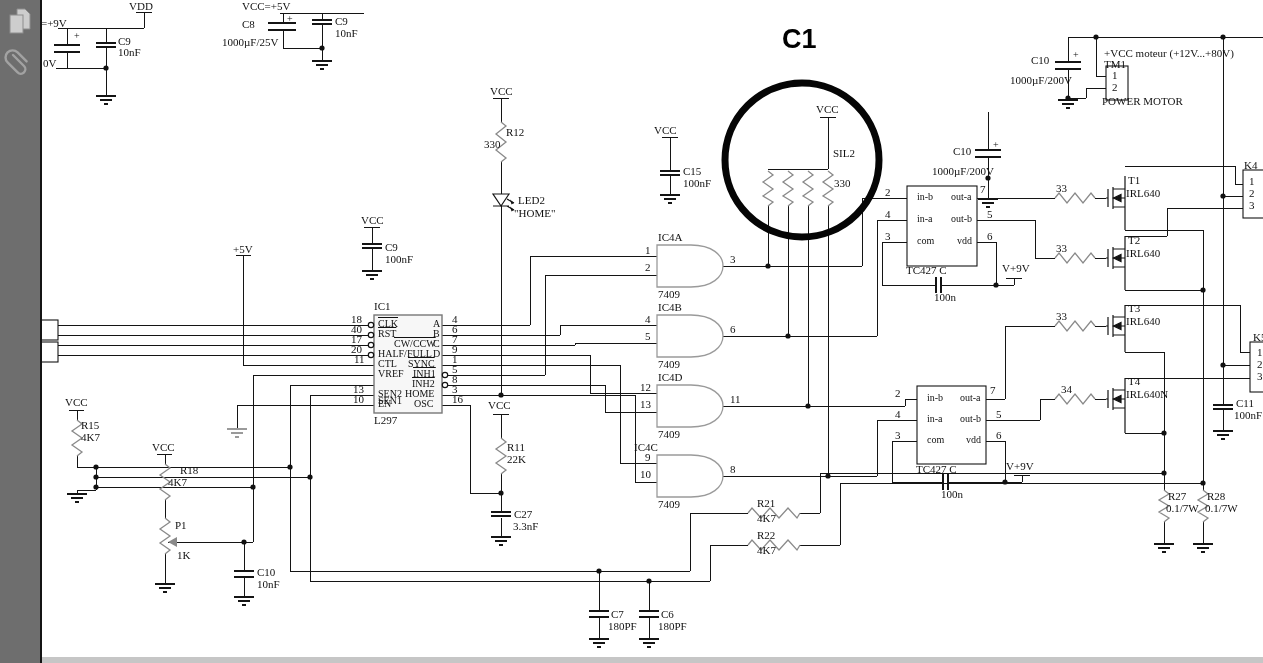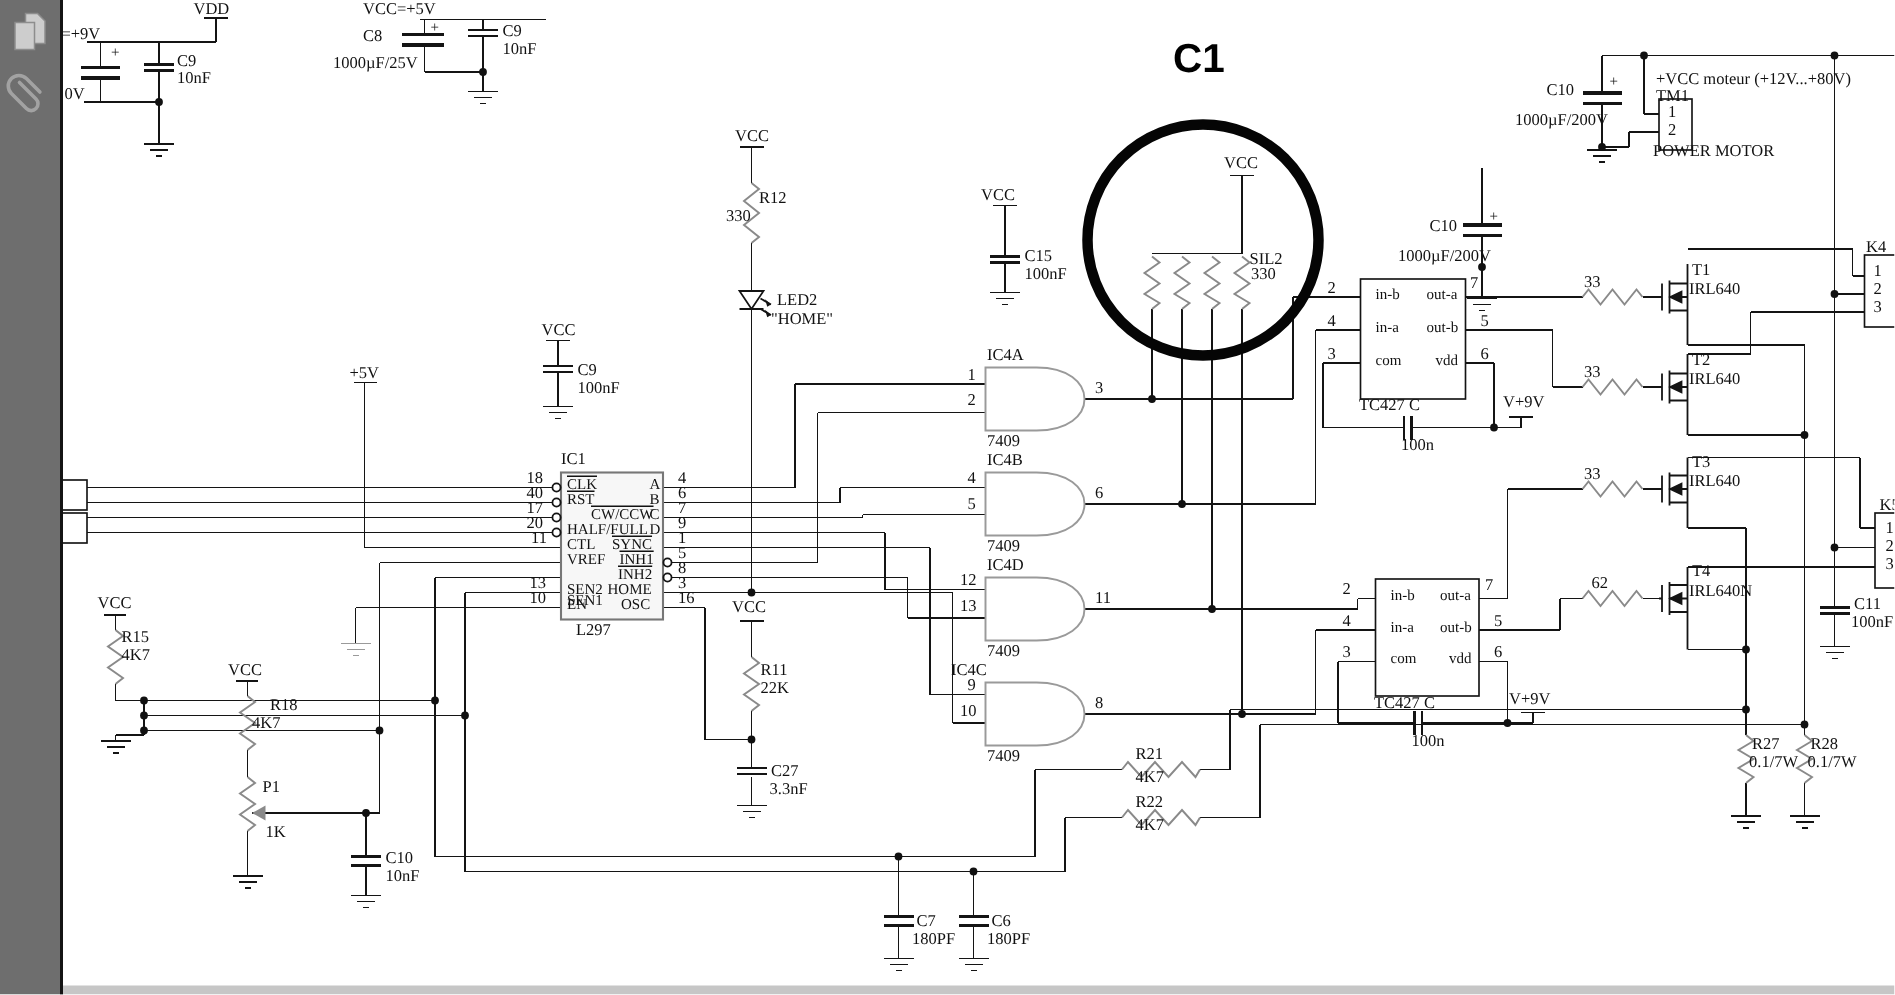--- a/index.html
+++ b/index.html
@@ -188,36 +188,36 @@
 <span class="L" style="left:1104px;top:48px">+VCC moteur (+12V...+80V)</span>
 <span class="L" style="left:1104px;top:59px">TM1</span>
 <span class="L" style="left:1112px;top:70px">1</span>
 <span class="L" style="left:1112px;top:82px">2</span>
 <span class="L" style="left:1102px;top:96px">POWER MOTOR</span>
 <span class="L" style="left:953px;top:146px">C10</span>
 <span class="L S" style="left:993px;top:140px">+</span>
 <span class="L" style="left:932px;top:166px">1000µF/200V</span>
 <span class="L B28" style="left:782px;top:24px">C1</span>
 <span class="L" style="left:816px;top:104px">VCC</span>
-<span class="L" style="left:833px;top:168px">SIL2</span>
+<span class="L" style="left:833px;top:148px">SIL2</span>
 <span class="L" style="left:834px;top:178px">330</span>
 <span class="L" style="left:654px;top:125px">VCC</span>
 <span class="L" style="left:683px;top:166px">C15</span>
 <span class="L" style="left:683px;top:178px">100nF</span>
 <span class="L" style="left:490px;top:86px">VCC</span>
 <span class="L" style="left:506px;top:127px">R12</span>
 <span class="L" style="left:484px;top:139px">330</span>
 <span class="L" style="left:518px;top:195px">LED2</span>
 <span class="L" style="left:514px;top:208px">"HOME"</span>
 <span class="L" style="left:361px;top:215px">VCC</span>
 <span class="L" style="left:385px;top:242px">C9</span>
 <span class="L" style="left:385px;top:254px">100nF</span>
 <span class="L" style="left:233px;top:244px">+5V</span>
 <span class="L" style="left:374px;top:301px">IC1</span>
-<span class="L" style="left:384px;top:415px">L297</span>
+<span class="L" style="left:374px;top:415px">L297</span>
 <span class="L" style="left:351px;top:314px">18</span>
 <span class="L" style="left:351px;top:324px">40</span>
 <span class="L" style="left:351px;top:334px">17</span>
 <span class="L" style="left:351px;top:344px">20</span>
 <span class="L" style="left:354px;top:354px">11</span>
 <span class="L" style="left:353px;top:364px"></span>
 <span class="L" style="left:353px;top:374px"></span>
 <span class="L" style="left:353px;top:384px">13</span>
 <span class="L" style="left:353px;top:394px">10</span>
 <span class="L" style="left:452px;top:314px">4</span>
@@ -293,21 +293,21 @@
 <span class="L" style="left:895px;top:430px">3</span>
 <span class="L" style="left:990px;top:385px">7</span>
 <span class="L" style="left:996px;top:409px">5</span>
 <span class="L" style="left:996px;top:430px">6</span>
 <span class="L" style="left:916px;top:464px">TC427  C</span>
 <span class="L" style="left:941px;top:489px">100n</span>
 <span class="L" style="left:1006px;top:461px">V+9V</span>
 <span class="L" style="left:1056px;top:183px">33</span>
 <span class="L" style="left:1056px;top:243px">33</span>
 <span class="L" style="left:1056px;top:311px">33</span>
-<span class="L" style="left:1061px;top:384px">62</span>
+<span class="L" style="left:1061px;top:384px">34</span>
 <span class="L" style="left:1128px;top:175px">T1</span>
 <span class="L" style="left:1126px;top:188px">IRL640</span>
 <span class="L" style="left:1128px;top:235px">T2</span>
 <span class="L" style="left:1126px;top:248px">IRL640</span>
 <span class="L" style="left:1128px;top:303px">T3</span>
 <span class="L" style="left:1126px;top:316px">IRL640</span>
 <span class="L" style="left:1128px;top:376px">T4</span>
 <span class="L" style="left:1126px;top:389px">IRL640N</span>
 <span class="L" style="left:1244px;top:160px">K4</span>
 <span class="L" style="left:1249px;top:176px">1</span>

